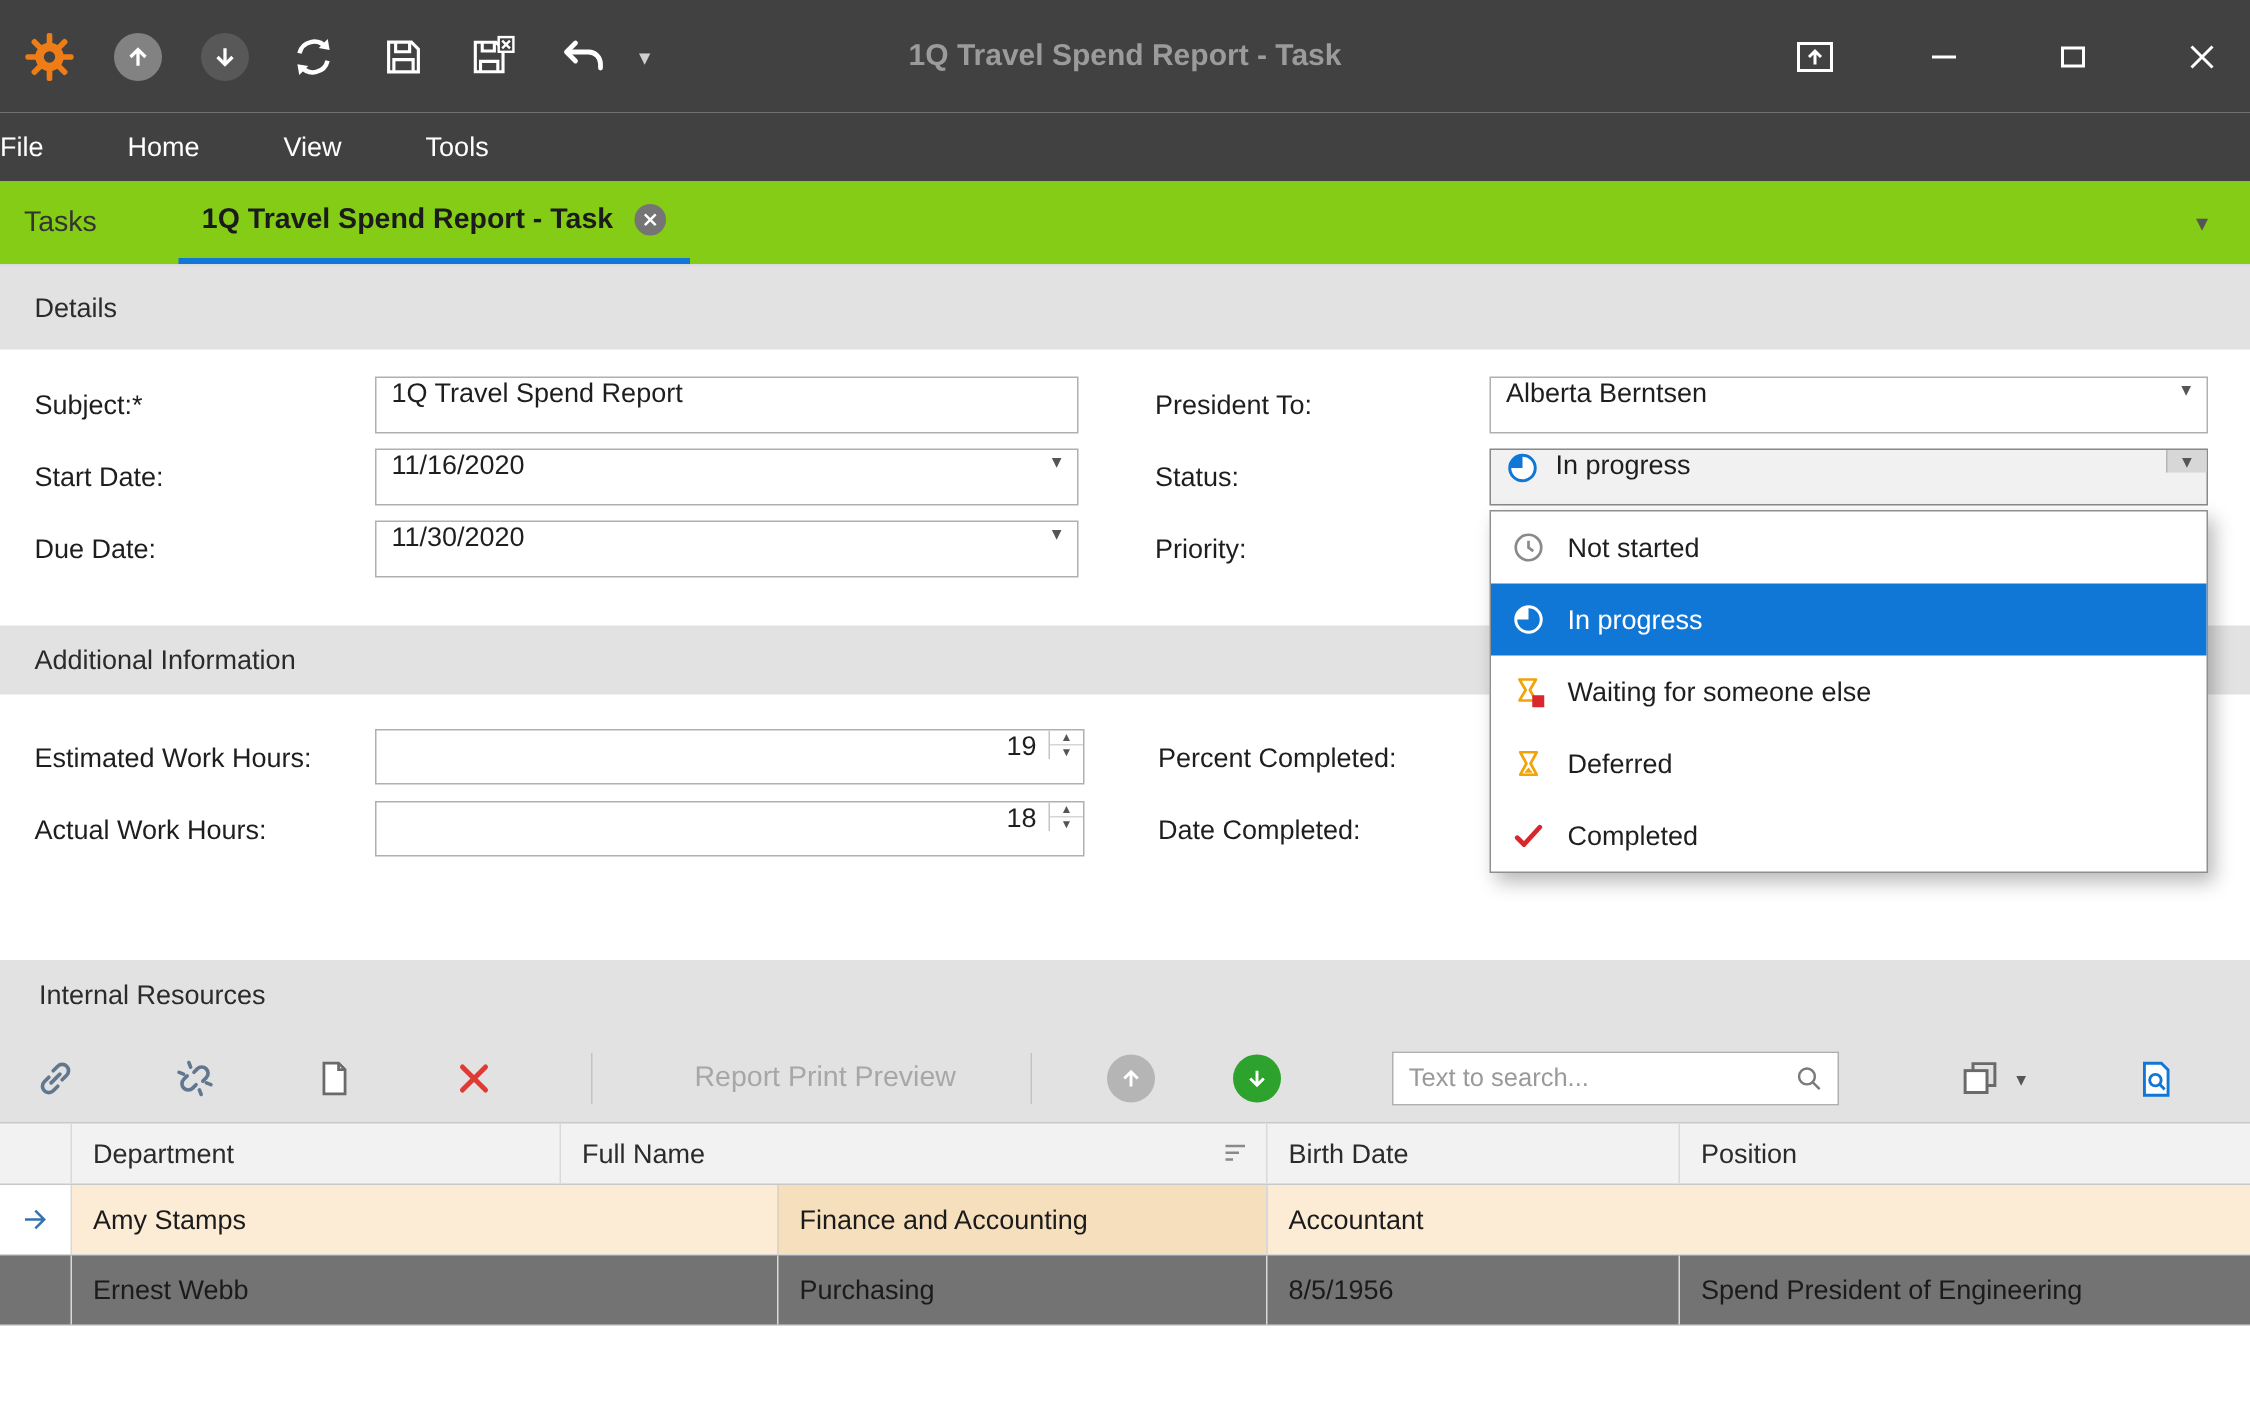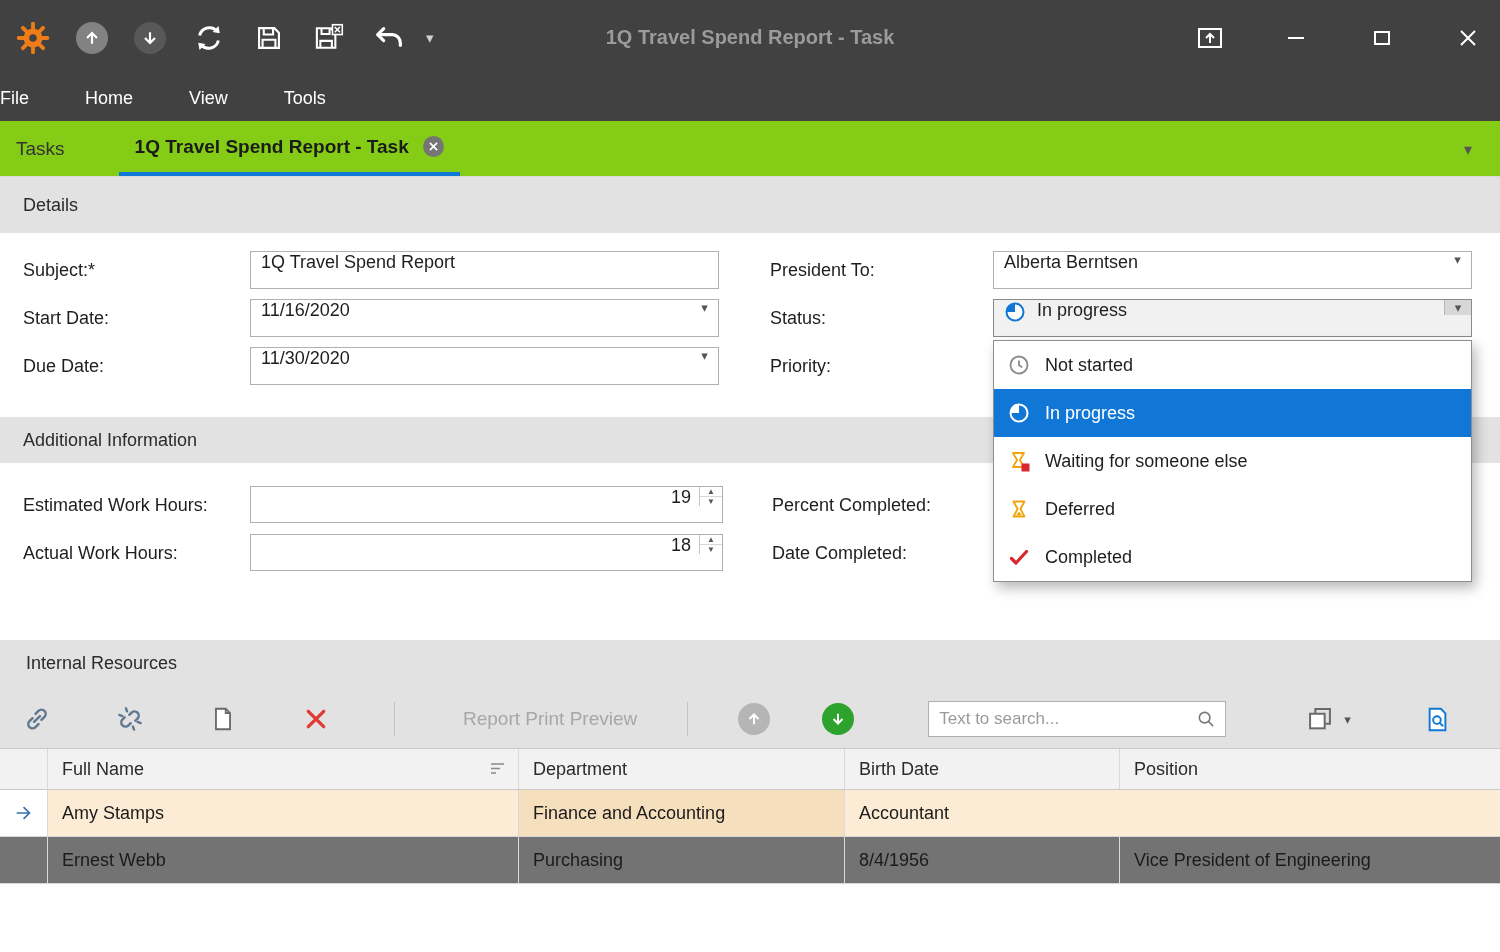--- a/index.html
+++ b/index.html
@@ -401,31 +401,31 @@
           <circle cx="11.5" cy="12.5" r="3.4" fill="none"></circle>
           <path d="M14 15 l3 3" fill="none"></path>
         </svg>
       </span>
     </div>
   </div>
 
   <div class="grid">
     <div class="g-header">
       <div class="gc c-ind"></div>
+      <div class="gc c-dept">
+        <span>Department</span>
+      </div>
       <div class="gc c-name">
         <span>Full Name</span>
         <span class="sort-ico">
           <svg width="16" height="14" viewBox="0 0 16 14" stroke="#8a8a8a" stroke-width="1.6">
               <path d="M1 2 h13 M1 6.5 h9 M1 11 h5"></path>
             </svg>
         </span>
       </div>
-      <div class="gc c-dept">
-        <span>Department</span>
-      </div>
       <div class="gc c-birth">
         <span>Birth Date</span>
       </div>
       <div class="gc c-pos">
         <span>Position</span>
       </div>
     </div>
 
     <div class="g-row row-focused">
       <div class="gc c-ind">
@@ -446,21 +446,21 @@
 
     <div class="g-row">
       <div class="gc c-ind"></div>
       <div class="gc c-name">
           <span>Ernest Webb</span>
         </div>
       <div class="gc c-dept">
           <span>Purchasing</span>
         </div>
       <div class="gc c-birth">
-          <span>8/4/1956</span>
+          <span>8/5/1956</span>
         </div>
       <div class="gc c-pos">
-          <span>Vice President of Engineering</span>
+          <span>Spend President of Engineering</span>
         </div>
     </div>
   </div>
 
 </div>
 
 </body></html>

